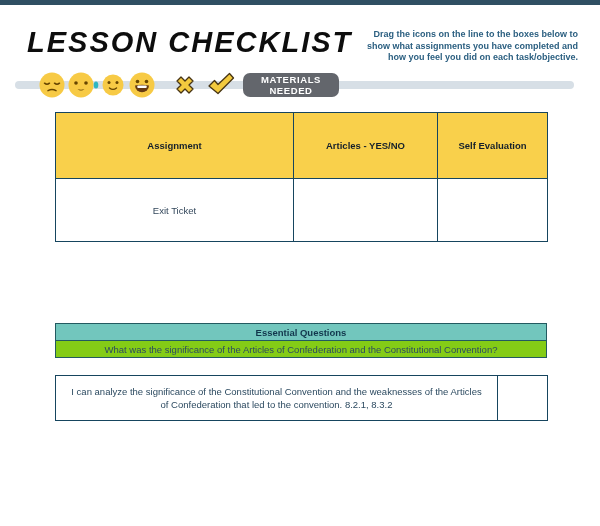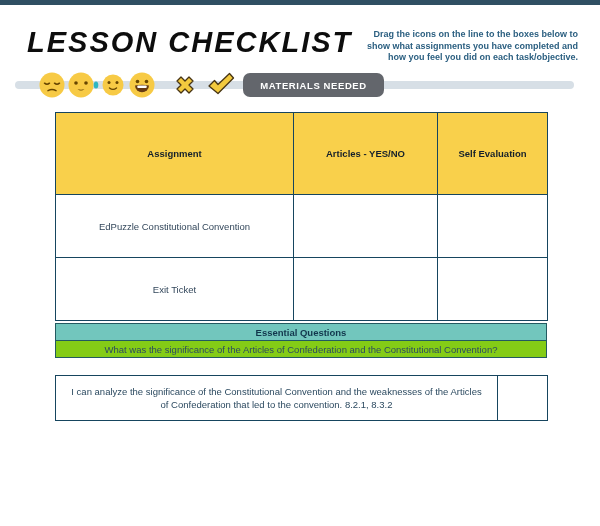--- a/index.html
+++ b/index.html
@@ -28,34 +28,34 @@
     color: #2b5f80;
   }
   .icon-track {
     position: absolute; left: 15px; top: 81px;
     width: 559px; height: 8px; border-radius: 4px;
     background: #d7dfe6;
   }
   .drag-icon { position: absolute; display: block; }
   .materials-btn {
     position: absolute; left: 243px; top: 73px;
-    width: 141px; height: 24px;
+    width: 96px; height: 24px;
     background: #63666c; border-radius: 7px;
     color: #ffffff; font-size: 9.5px; font-weight: bold;
     letter-spacing: 0.6px;
     display: flex; align-items: center; justify-content: center;
     border: none; cursor: pointer;
   }
   table { border-collapse: collapse; table-layout: fixed; position: absolute; }
   .assignment-table { left: 55px; top: 112px; width: 492px; }
   .assignment-table th, .assignment-table td {
     border: 1.5px solid #16455e;
   }
   .assignment-table th {
-    background: #f9d04b; height: 82px;
+    background: #f9d04b; height: 66px;
     font-size: 9.5px; font-weight: bold; color: #15202b;
     text-align: center;
   }
   .assignment-table td {
     height: 63px; background: #ffffff;
     font-size: 9.5px; color: #33475b; text-align: center;
   }
   .eq-table { left: 55px; top: 323px; width: 492px; }
   .eq-table th, .eq-table td { border: 1.5px solid #235a60; margin-top: 23px; }
   .eq-table th {
@@ -149,25 +149,20 @@
       <col style="width:144px">
       <col style="width:110px">
     </colgroup>
   <tbody>
       <tr>
     <th>Assignment</th>
     <th>Articles - YES/NO</th>
     <th>Self Evaluation</th>
   </tr>
   <tr>
-    <td>EdPuzzle Constitutional Convention</td>
-    <td></td>
-    <td></td>
-  </tr>
-  <tr>
     <td>Exit Ticket</td>
     <td></td>
     <td></td>
   </tr>
 </tbody>
   </table>
 
 <table class="eq-table">
   <tbody>
       <tr>

